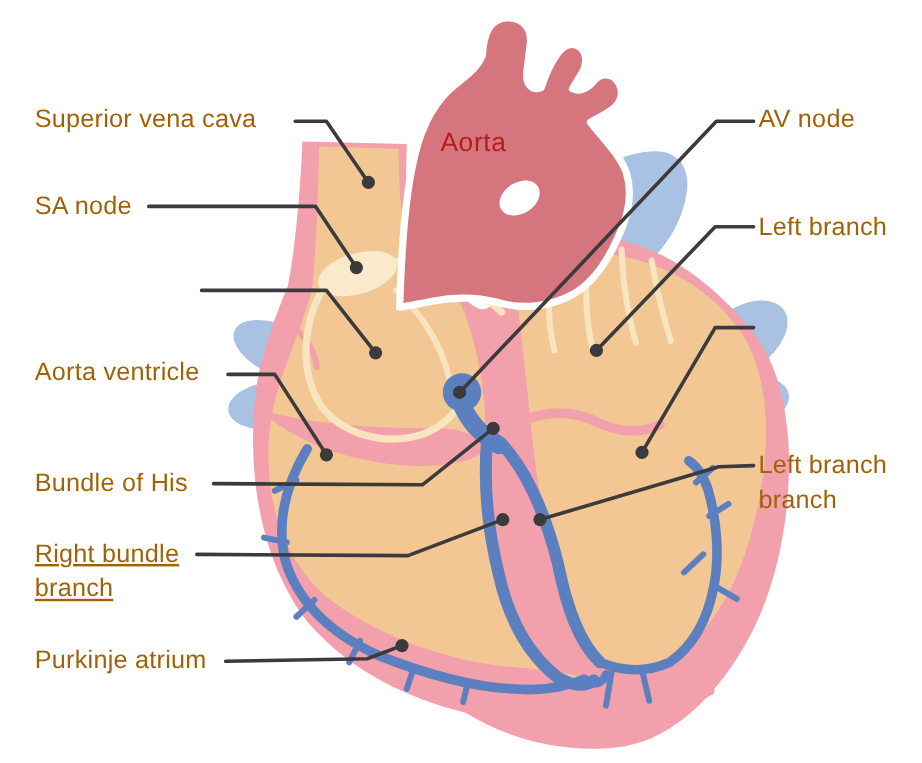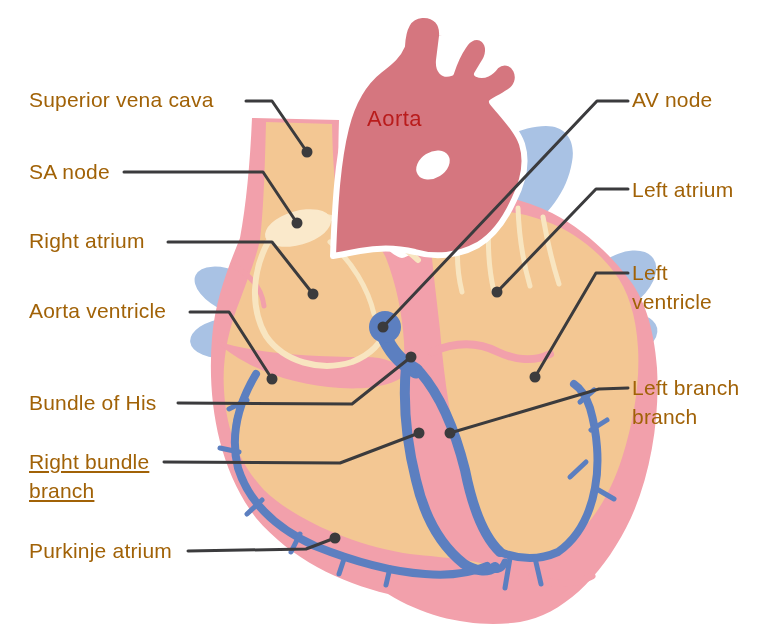--- a/index.html
+++ b/index.html
@@ -183,26 +183,24 @@
       <circle cx="335" cy="538" r="5.5"></circle>
       <circle cx="383" cy="327" r="5.5"></circle>
       <circle cx="497" cy="292" r="5.5"></circle>
       <circle cx="535" cy="377" r="5.5"></circle>
       <circle cx="450" cy="433" r="5.5"></circle>
     </g>
   </svg>
 
   <div class="lbl single" style="left:29px;top:85px;">Superior vena cava</div>
   <div class="lbl single" style="left:29px;top:157px;">SA node</div>
-  <div class="lbl single" style="left:29px;top:226px;">Right atrium</div>
   <div class="lbl single" style="left:29px;top:296px;">Aorta ventricle</div>
   <div class="lbl single" style="left:29px;top:388px;">Bundle of His</div>
   <div class="lbl" style="left:29px;top:447px;width:132px;text-decoration:underline;">Right bundle branch</div>
   <div class="lbl single" style="left:29px;top:536px;">Purkinje atrium</div>
 
   <div class="aorta-lbl" style="left:367px;top:104px;">Aorta</div>
 
   <div class="lbl single" style="left:632px;top:85px;">AV node</div>
-  <div class="lbl single" style="left:632px;top:175px;">Left atrium</div>
-  <div class="lbl" style="left:632px;top:258px;width:104px;">Left ventricle</div>
+  <div class="lbl single" style="left:632px;top:175px;">Left branch</div>
   <div class="lbl" style="left:632px;top:373px;width:126px;">Left branch branch</div>
 
 </div>
 
 </body></html>

